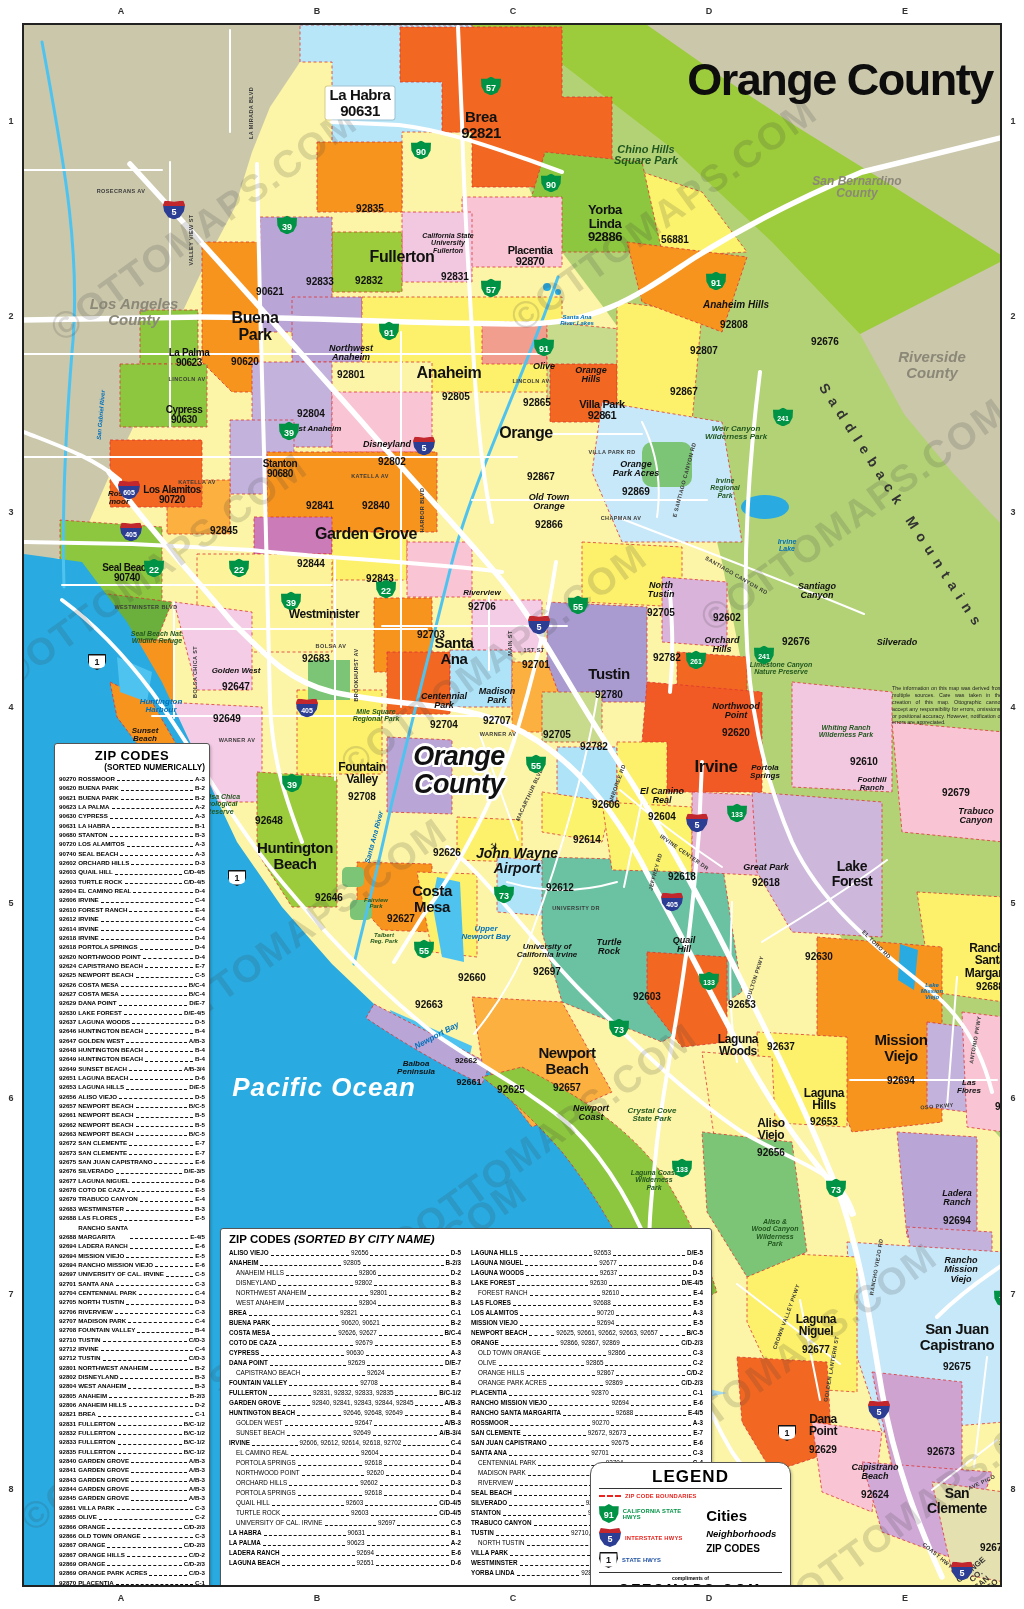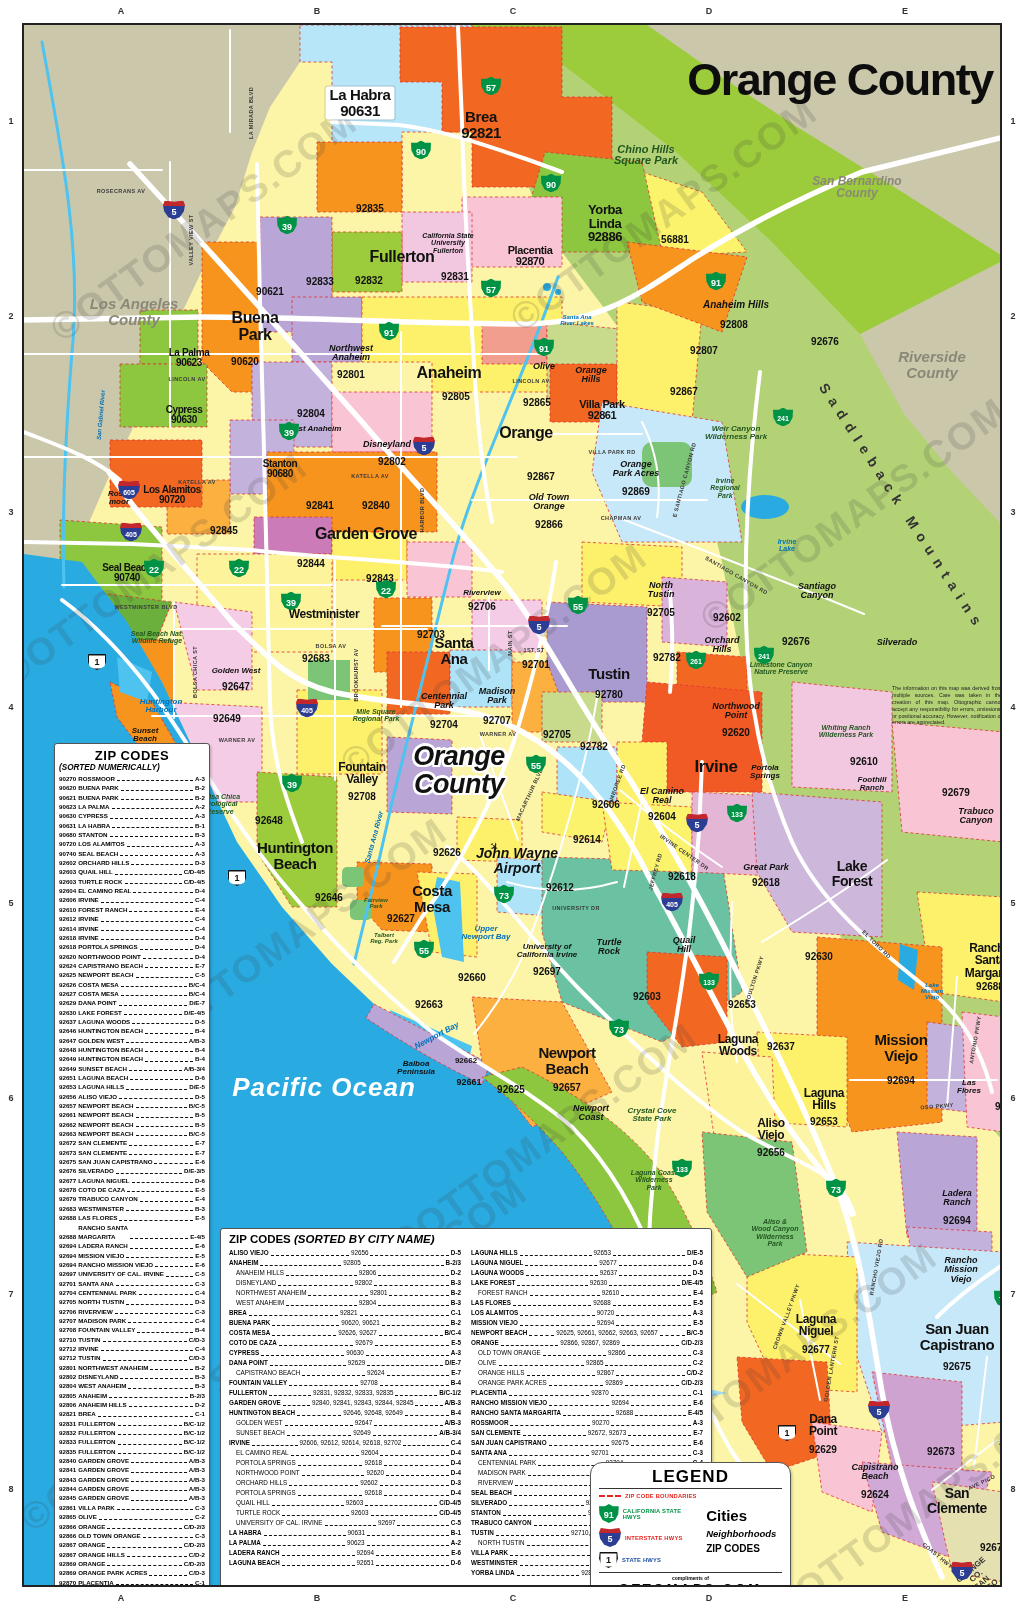--- a/index.html
+++ b/index.html
@@ -39,21 +39,21 @@
     color:rgba(60,60,60,.17);letter-spacing:2px;white-space:nowrap;}
   
   .title-block{position:absolute;left:642px;top:32px;width:348px;text-align:center;color:#0d0d0d;}
   .title-block .t1{font-size:45px;font-weight:bold;letter-spacing:-1.5px;line-height:1;}
   .title-block .t2{font-size:20px;font-weight:bold;margin-top:2px;letter-spacing:.5px;}
   .title-block .t2 .ca{letter-spacing:2px;}
   
   .panel{position:absolute;background:#fff;border:1.5px solid #555;border-radius:3px;box-shadow:1px 2px 3px rgba(0,0,0,.25);}
   #num-panel{left:30px;top:718px;width:156px;height:878px;padding:3px 4px;}
   #num-panel h3{margin:1px 0 0;font-size:13px;text-align:center;letter-spacing:.5px;}
-  #num-panel h4{margin:0 0 2px;font-size:8.2px;font-style:italic;text-align:left;}
+  #num-panel h4{margin:0 0 2px;font-size:8.2px;text-align:right;}
   .zrow{display:flex;align-items:flex-end;font-size:6.2px;line-height:9.35px;white-space:pre-line;}
   .zrow .z{font-weight:bold;margin-right:2px;}
   .zrow .n{font-weight:bold;}
   .zrow .dots{flex:1;border-bottom:1.2px dashed #111;margin:0 2px 2px;}
   .zrow .g{font-weight:bold;}
   #city-panel{left:196px;top:1203px;width:492px;height:382px;padding:4px 8px;}
   #city-panel h3{margin:0 0 3px;font-size:11.5px;text-align:left;}
   #city-panel h3 i{font-weight:bold;}
   .citycols{display:flex;gap:10px;}
   .citycols .col{flex:1;}

